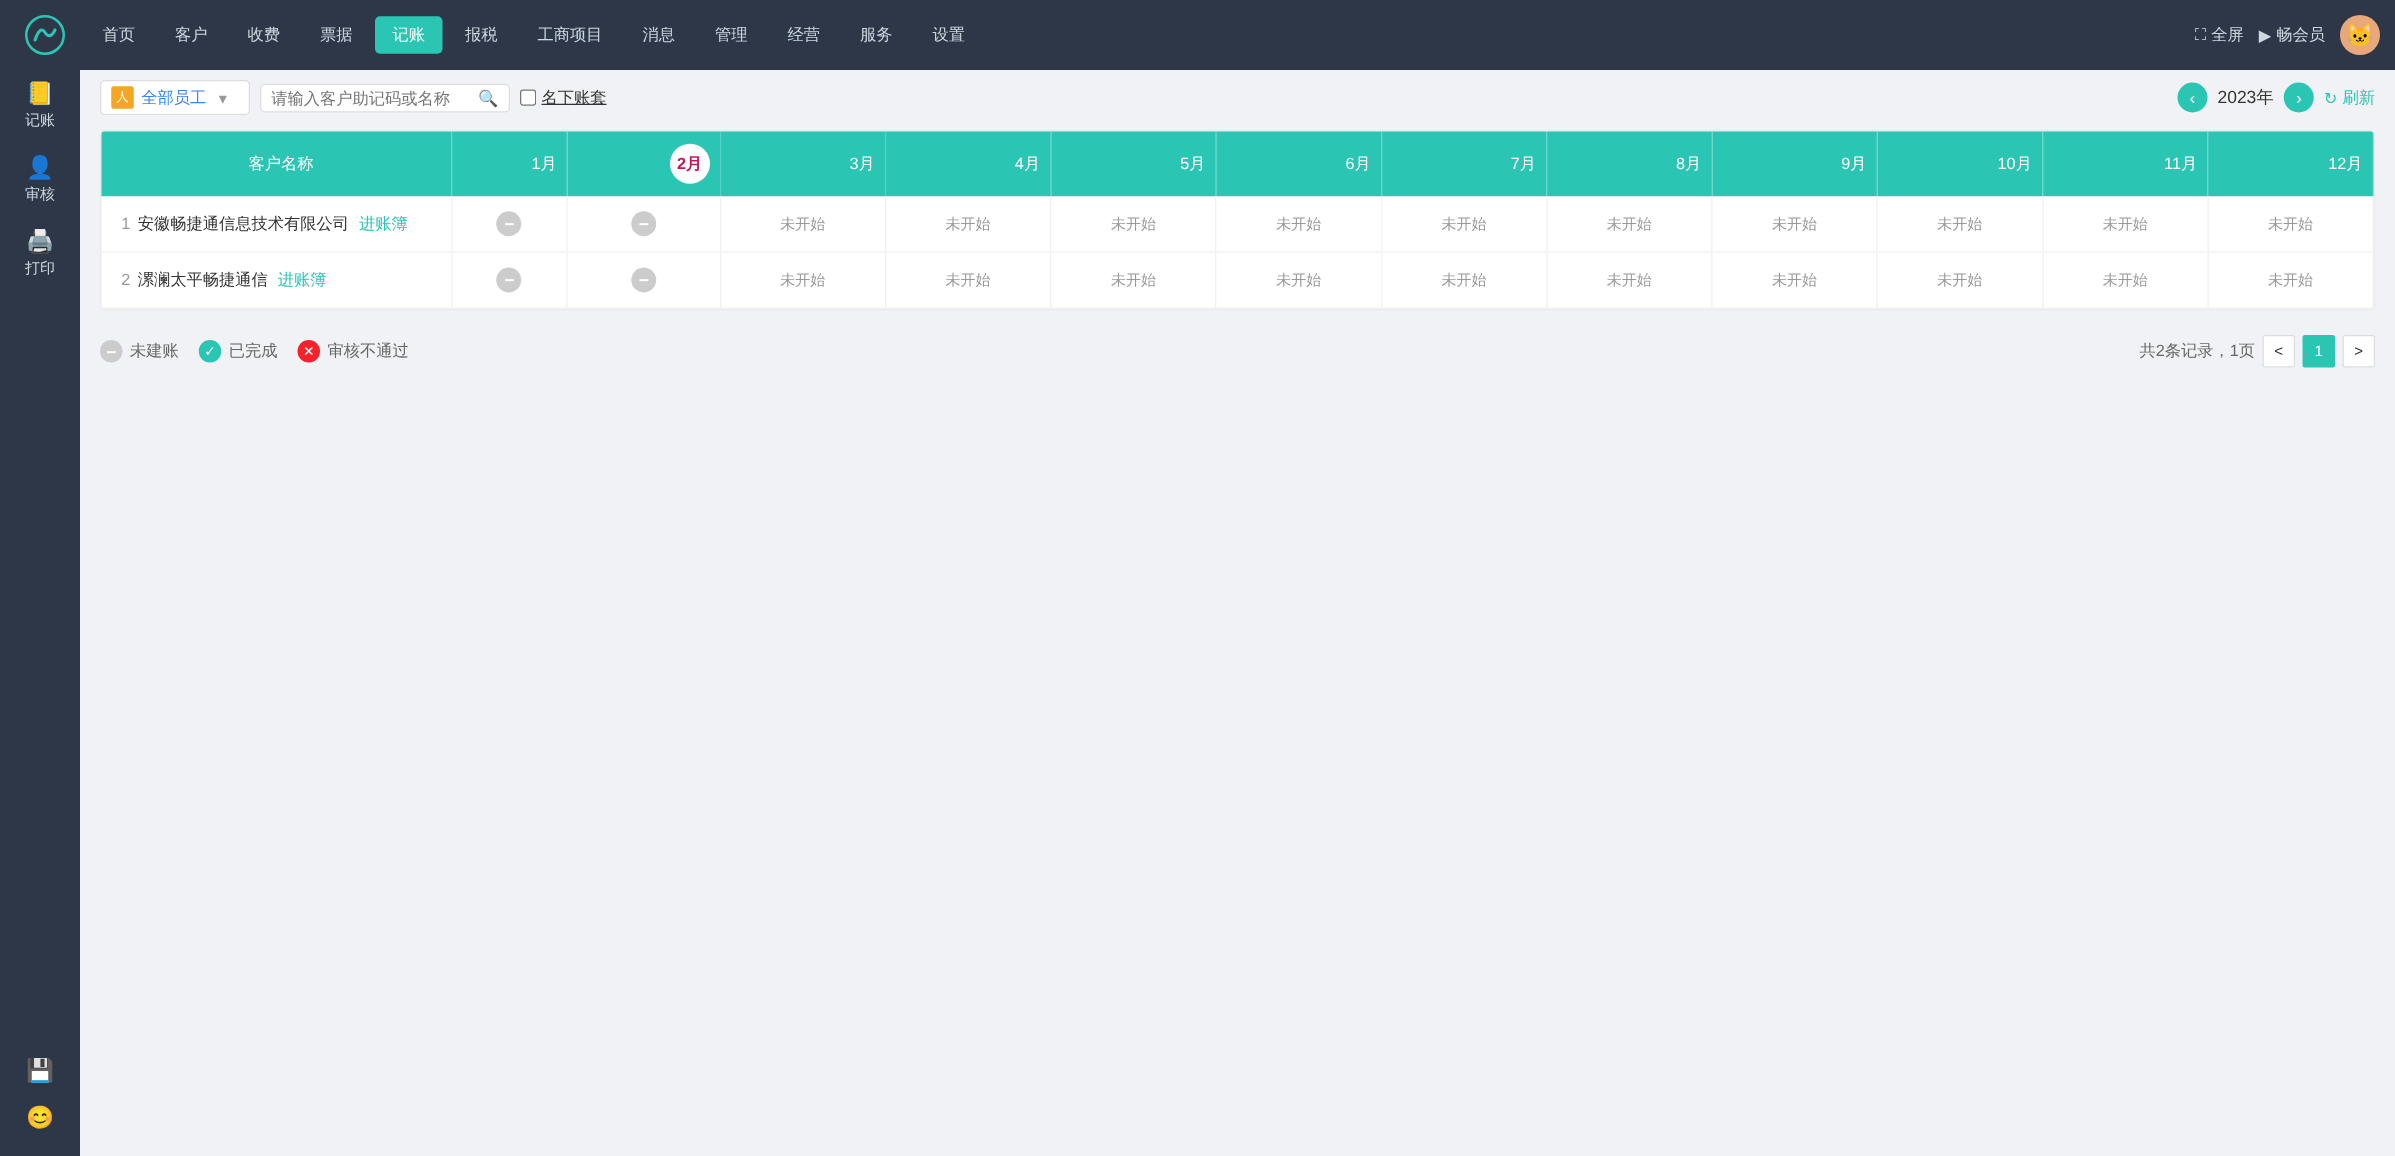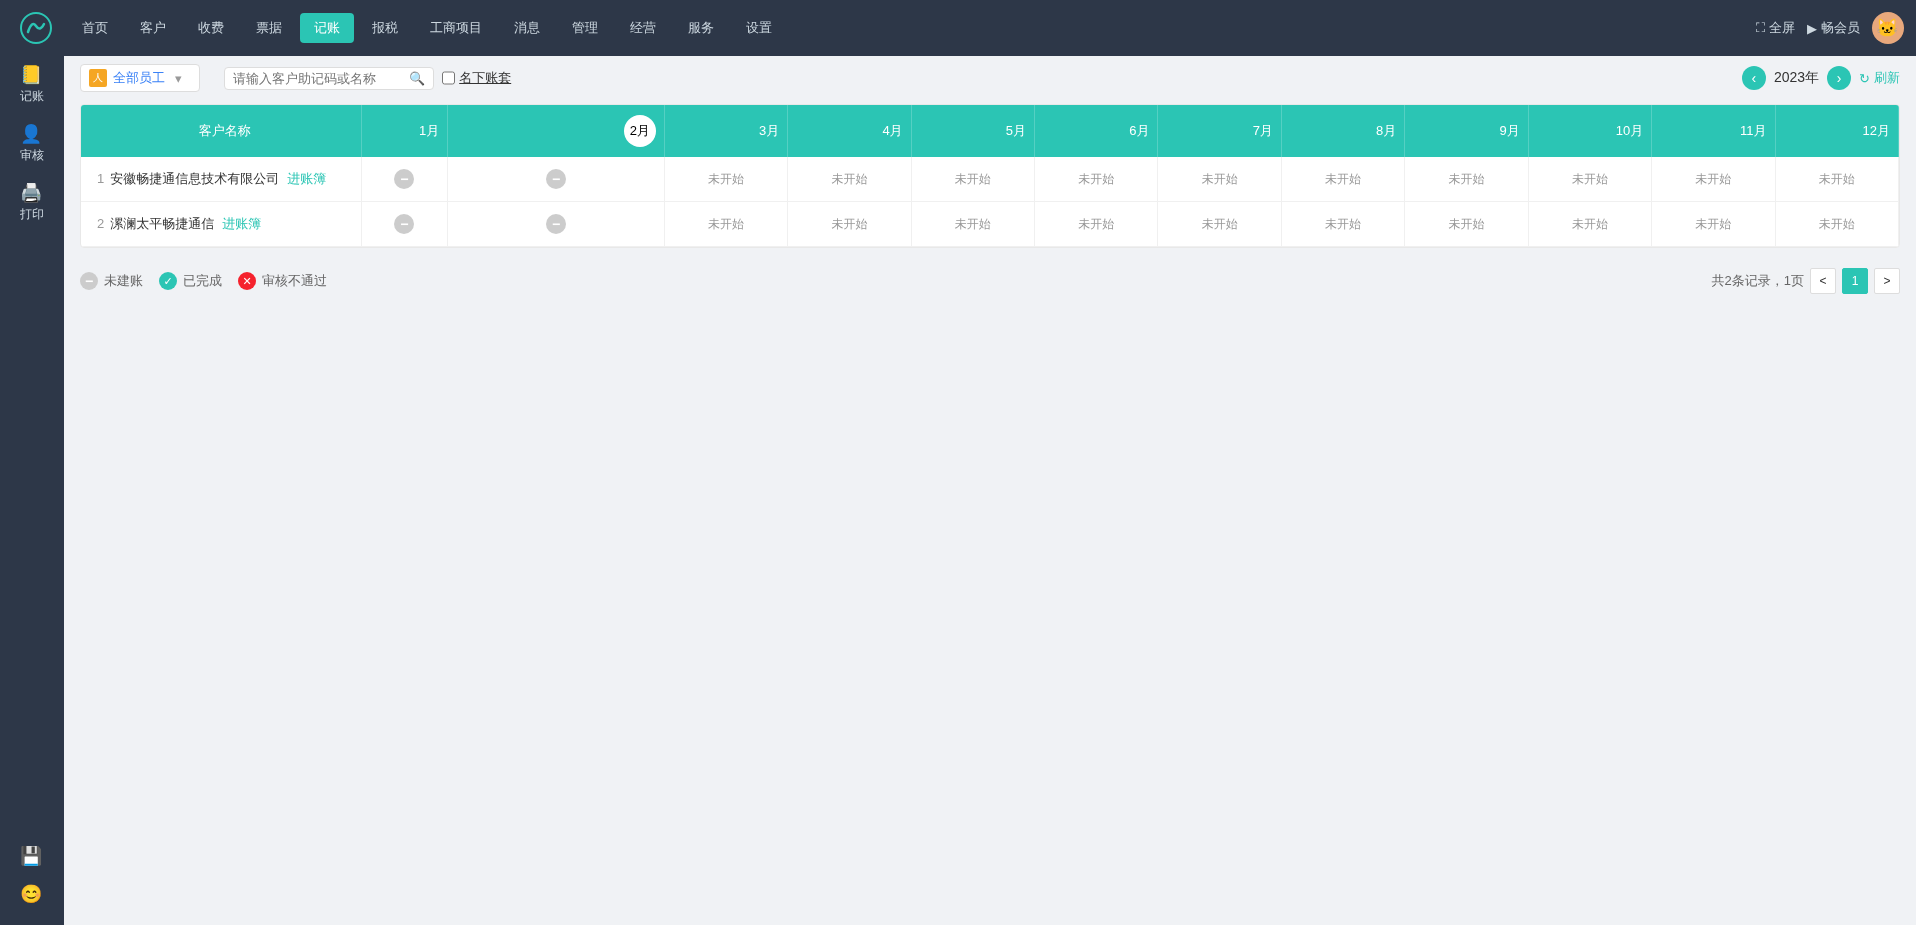--- a/index.html
+++ b/index.html
@@ -146,23 +146,22 @@
     }
     .employee-select-text { color: #3b82f6; font-size: 13px; }
     .employee-select-arrow { color: #999; margin-left: 4px; }
     .search-box {
       display: flex;
       align-items: center;
       border: 1px solid #ddd;
       border-radius: 4px;
       background: #fff;
       padding: 3px 8px;
-      gap: 16px;
+      gap: 6px;
       min-width: 200px;
-      margin-left: 16px;
     }
     .search-box input {
       border: none;
       outline: none;
       font-size: 13px;
       color: #999;
       width: 160px;
       background: transparent;
     }
     .search-icon { color: #999; cursor: pointer; }
@@ -231,29 +230,28 @@
       border-right: 1px solid rgba(255,255,255,0.2);
       white-space: nowrap;
     }
     thead th:first-child {
       text-align: left;
       padding-left: 16px;
       width: 280px;
     }
     .month-active {
       background: #fff;
-      color: #000000;
+      color: #be185d;
       border-radius: 50%;
       width: 32px;
       height: 32px;
       display: inline-flex;
       align-items: center;
       justify-content: center;
-      font-weight: normal;
-      margin-left: 44px;
+      font-weight: bold;
     }
     tbody tr {
       border-bottom: 1px solid #f0f0f0;
       padding-left: 17px;
     }
     tbody td {
       padding: 12px 8px;
       text-align: center;
       font-size: 13px;
       border-right: 1px solid #f0f0f0;

